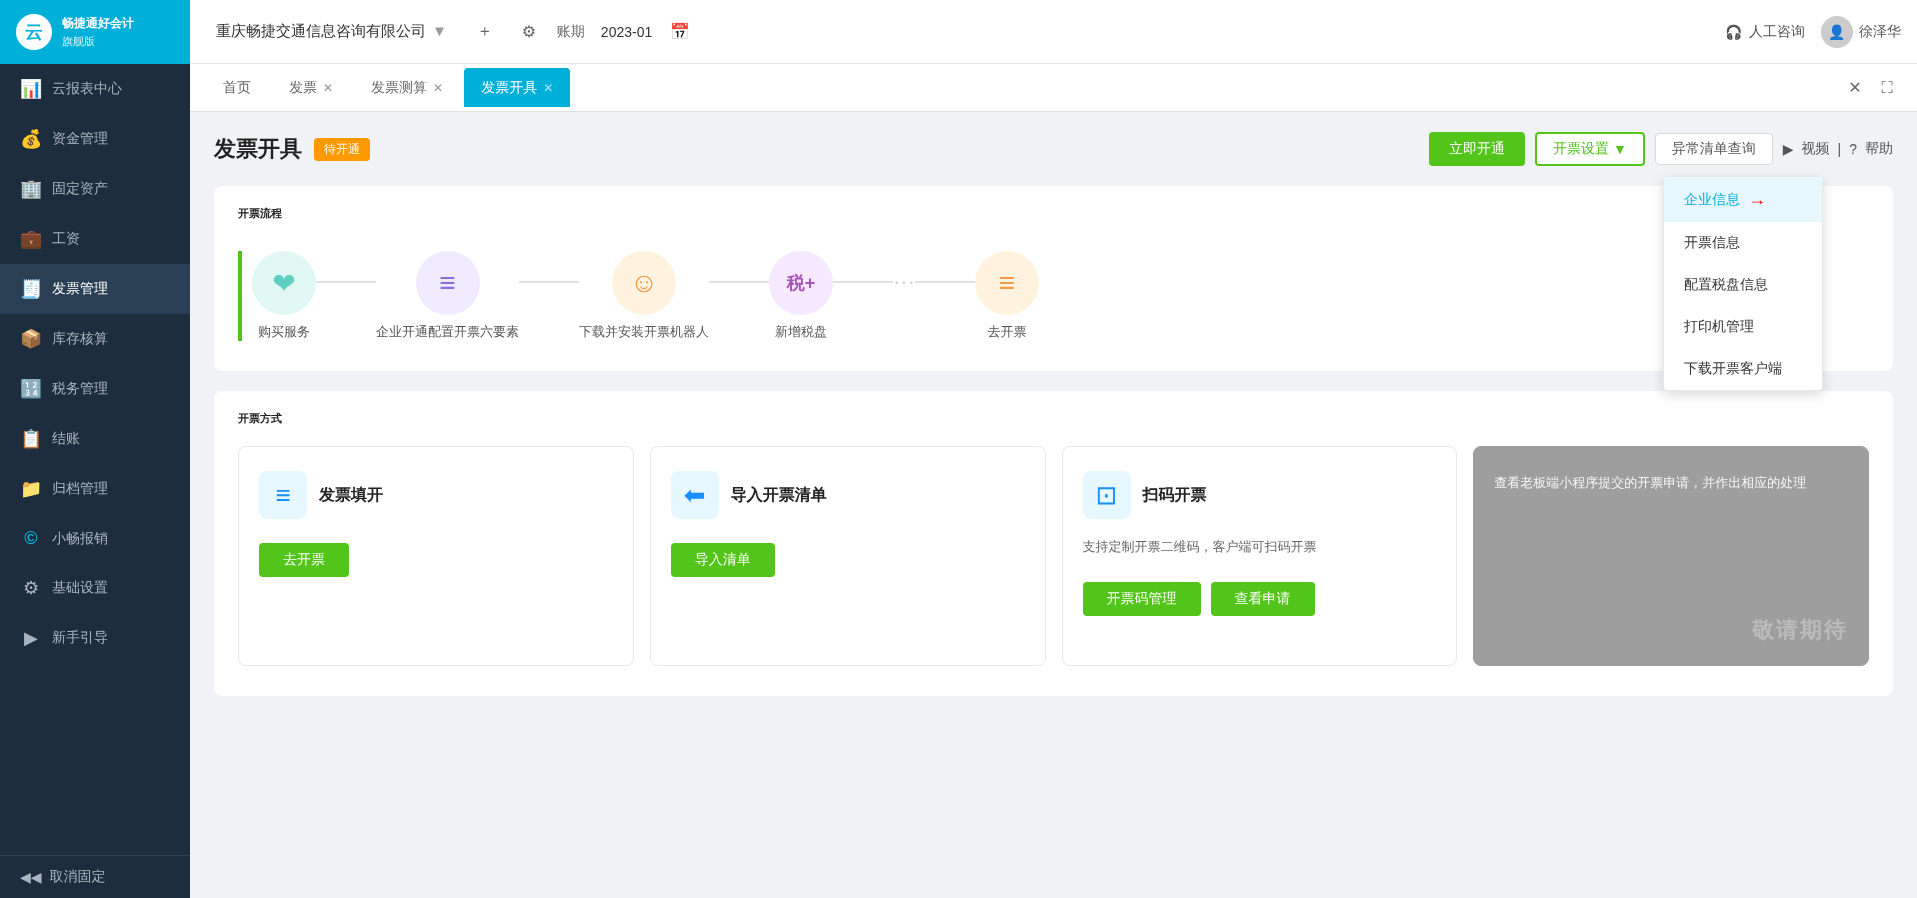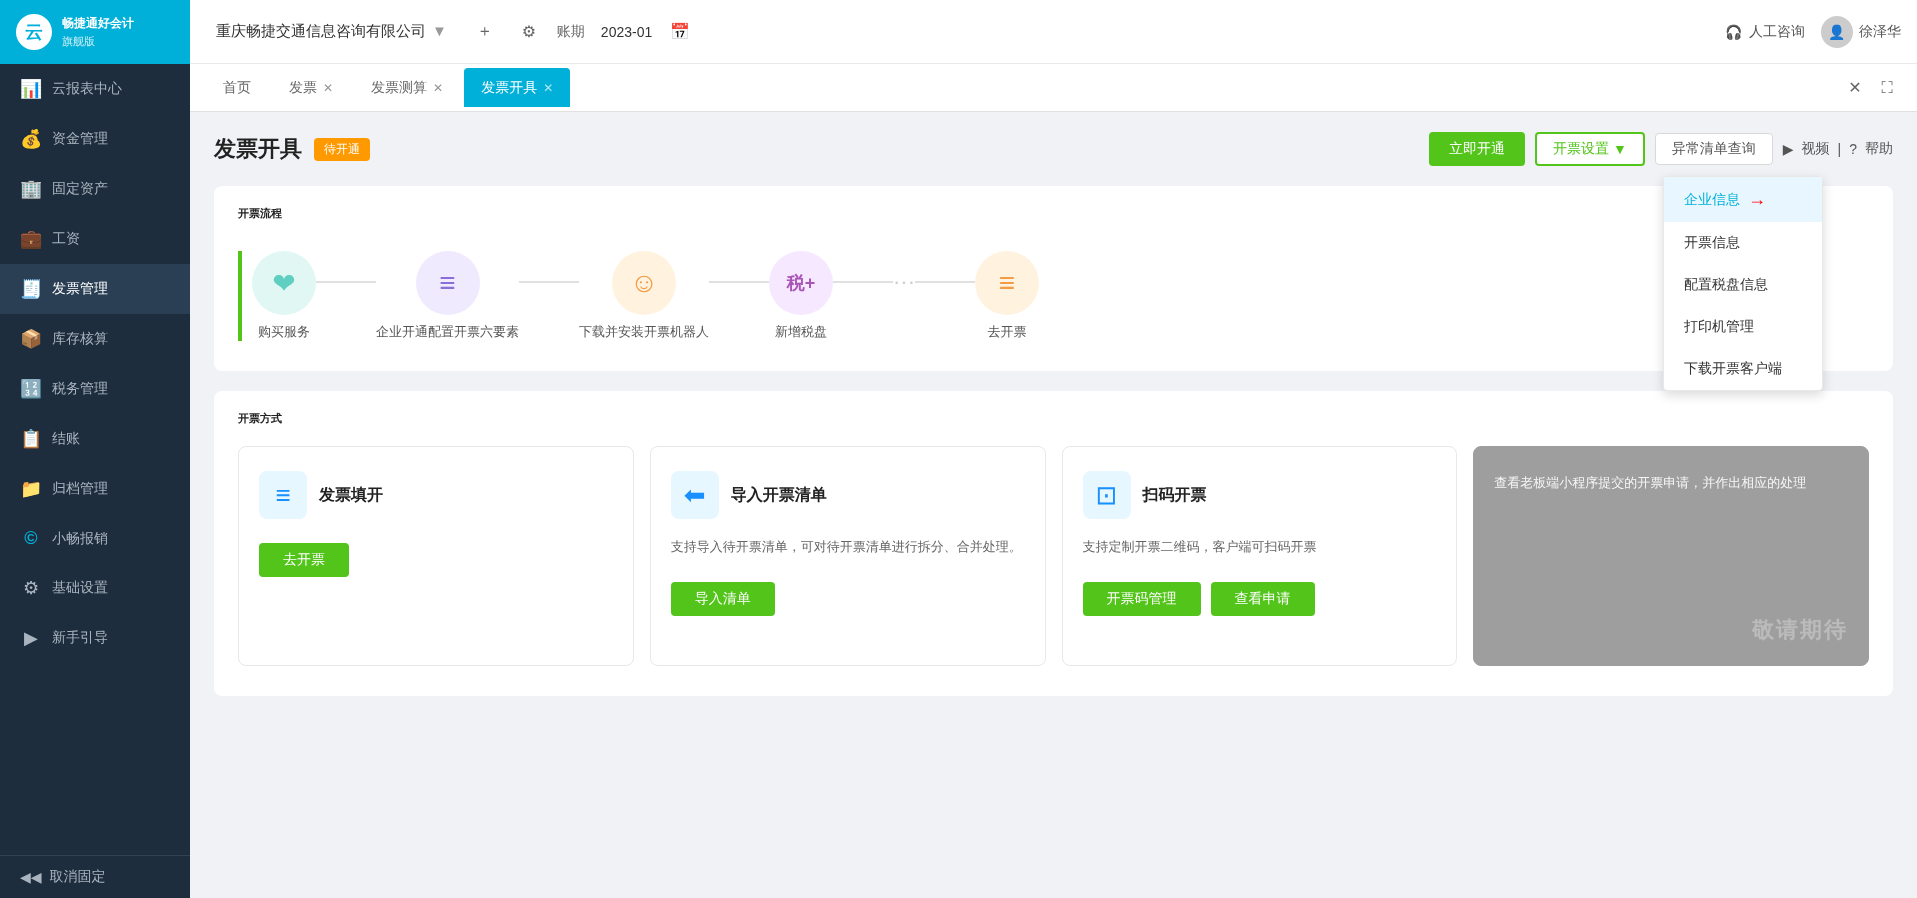--- a/index.html
+++ b/index.html
@@ -419,21 +419,20 @@
           <button class="method-btn">去开票</button>
         </div>
 
         <div class="method-card">
           <div class="method-card-header">
             <div class="method-icon" style="background:#e6f7ff;">
               <span style="color:#1890ff;font-size:26px;">⬅</span>
             </div>
             <span class="method-title">导入开票清单</span>
           </div>
-          <div class="method-desc">支持导入待开票清单，可对待开票清单进行拆分、合并处理。</div>
           <button class="method-btn">导入清单</button>
         </div>
 
         <div class="method-card">
           <div class="method-card-header">
             <div class="method-icon" style="background:#e6f7ff;">
               <span style="color:#1890ff;font-size:26px;">⊡</span>
             </div>
             <span class="method-title">扫码开票</span>
           </div>

